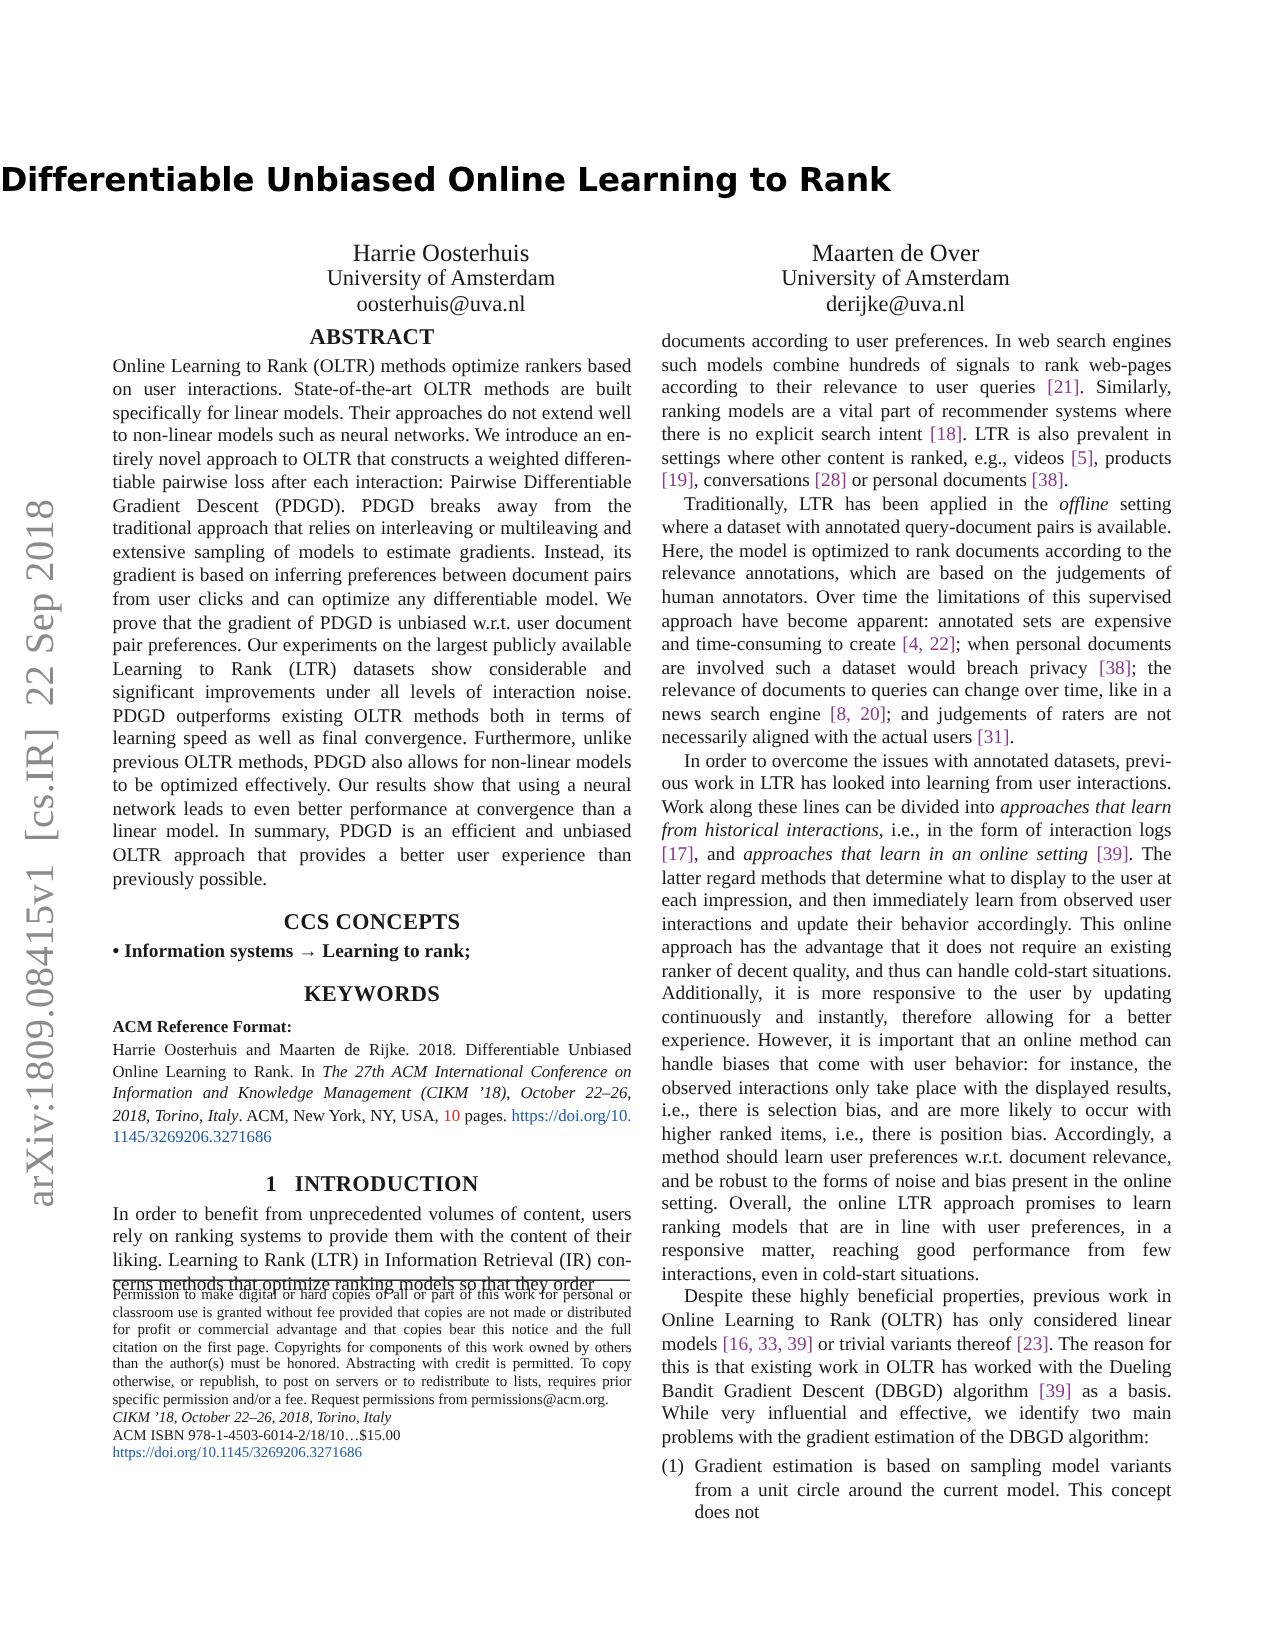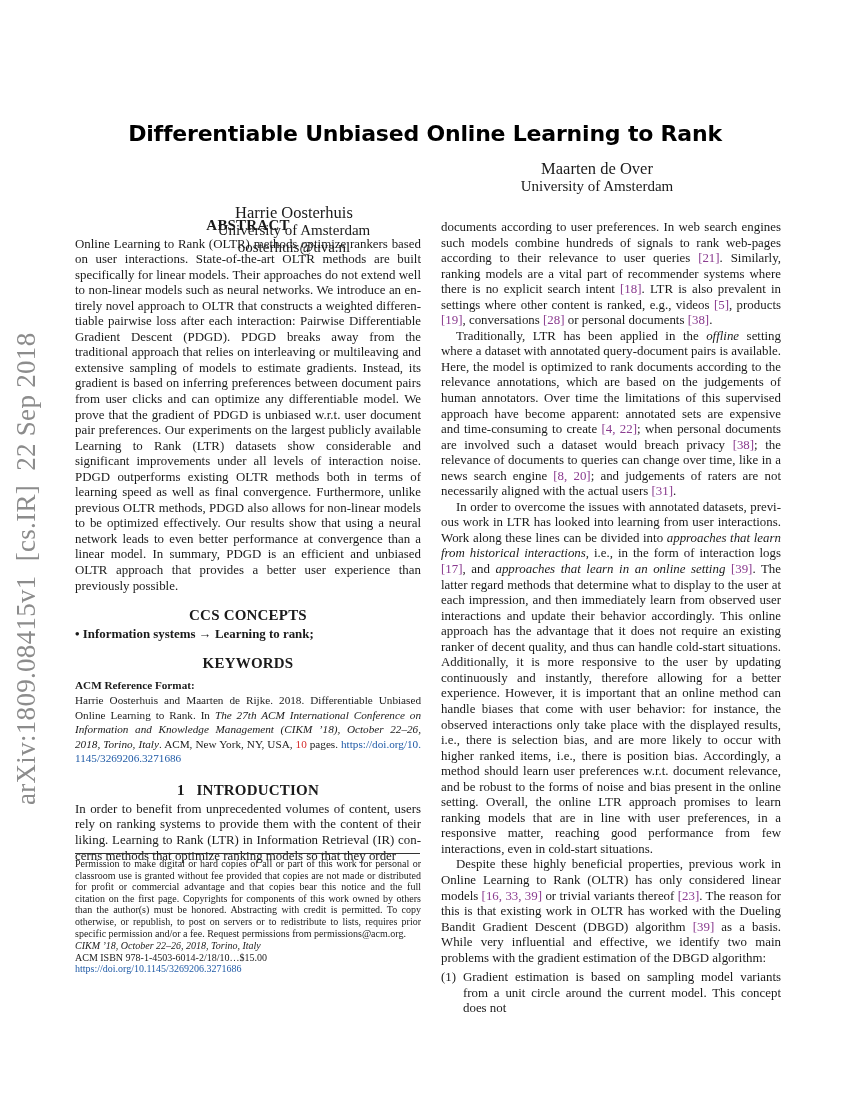--- a/index.html
+++ b/index.html
@@ -8,30 +8,30 @@
     font-family: "Liberation Serif", "DejaVu Serif", serif;
     color: #1a1a1a;
   }
   .arxiv-stamp {
     position: absolute; left: 6px; top: 805px;
     transform-origin: 0 0; transform: rotate(-90deg);
     font-size: 27px; color: #8c8c8c; white-space: pre; letter-spacing: 0.3px;
     font-family: "Liberation Serif", serif; line-height: 40px;
   }
   .title {
-    position: absolute; left: 0; right: 0; top: 121px; text-align: center;
+    position: absolute; left: 0; right: 0; top: 108px; 
     font-family: "DejaVu Sans", sans-serif; font-weight: bold; font-size: 22px;
     letter-spacing: -0.2px; color: #000;
   }
   .author {
     position: absolute; top: 160px; width: 260px; text-align: center;
     font-size: 15px; line-height: 17.5px;
   }
   .author .name { font-size: 16.5px; }
-  .author-1 { left: 164px; margin-top: 44px; }
+  .author-1 { left: 164px; }
   .author-2 { left: 467px; }
   .col {
     position: absolute; top: 218px; width: 346px;
     font-size: 12.9px; line-height: 15.55px; text-align: justify;
     hyphens: manual;
   }
   .col-left { left: 75px; }
   .col-right { left: 441px; top: 220px; width: 340px; }
   .sec-head {
     font-weight: bold; font-size: 15px; letter-spacing: 0.2px;
@@ -67,20 +67,21 @@
 <h1 class="title" style="margin:0;">Differentiable Unbiased Online Learning to Rank</h1>
 
 <div class="author author-1">
   <div class="name">Harrie Oosterhuis</div>
   <div>University of Amsterdam</div>
   <div>oosterhuis@uva.nl</div>
 </div>
 <div class="author author-2">
   <div class="name">Maarten de Over</div>
   <div>University of Amsterdam</div>
+  <div>derijke@uva.nl</div>
 </div>
 
 <div class="col col-left">
   <div class="sec-head">ABSTRACT</div>
   <p>Online Learning to Rank (OLTR) methods optimize rankers based on user interactions. State-of-the-art OLTR methods are built specif­ically for linear models. Their approaches do not extend well to non-linear models such as neural networks. We introduce an en­tirely novel approach to OLTR that constructs a weighted differen­tiable pairwise loss after each interaction: Pairwise Differentiable Gradient Descent (PDGD). PDGD breaks away from the traditional approach that relies on interleaving or multileaving and extensive sampling of models to estimate gradients. Instead, its gradient is based on inferring preferences between document pairs from user clicks and can optimize any differentiable model. We prove that the gradient of PDGD is unbiased w.r.t. user document pair prefer­ences. Our experiments on the largest publicly available Learning to Rank (LTR) datasets show considerable and significant improve­ments under all levels of interaction noise. PDGD outperforms existing OLTR methods both in terms of learning speed as well as final convergence. Furthermore, unlike previous OLTR methods, PDGD also allows for non-linear models to be optimized effectively. Our results show that using a neural network leads to even bet­ter performance at convergence than a linear model. In summary, PDGD is an efficient and unbiased OLTR approach that provides a better user experience than previously possible.</p>
 
   <div class="sec-head" style="margin-top:14px;">CCS CONCEPTS</div>
   <p class="ccs">
     <span>•</span>
     <span>Information systems</span>

